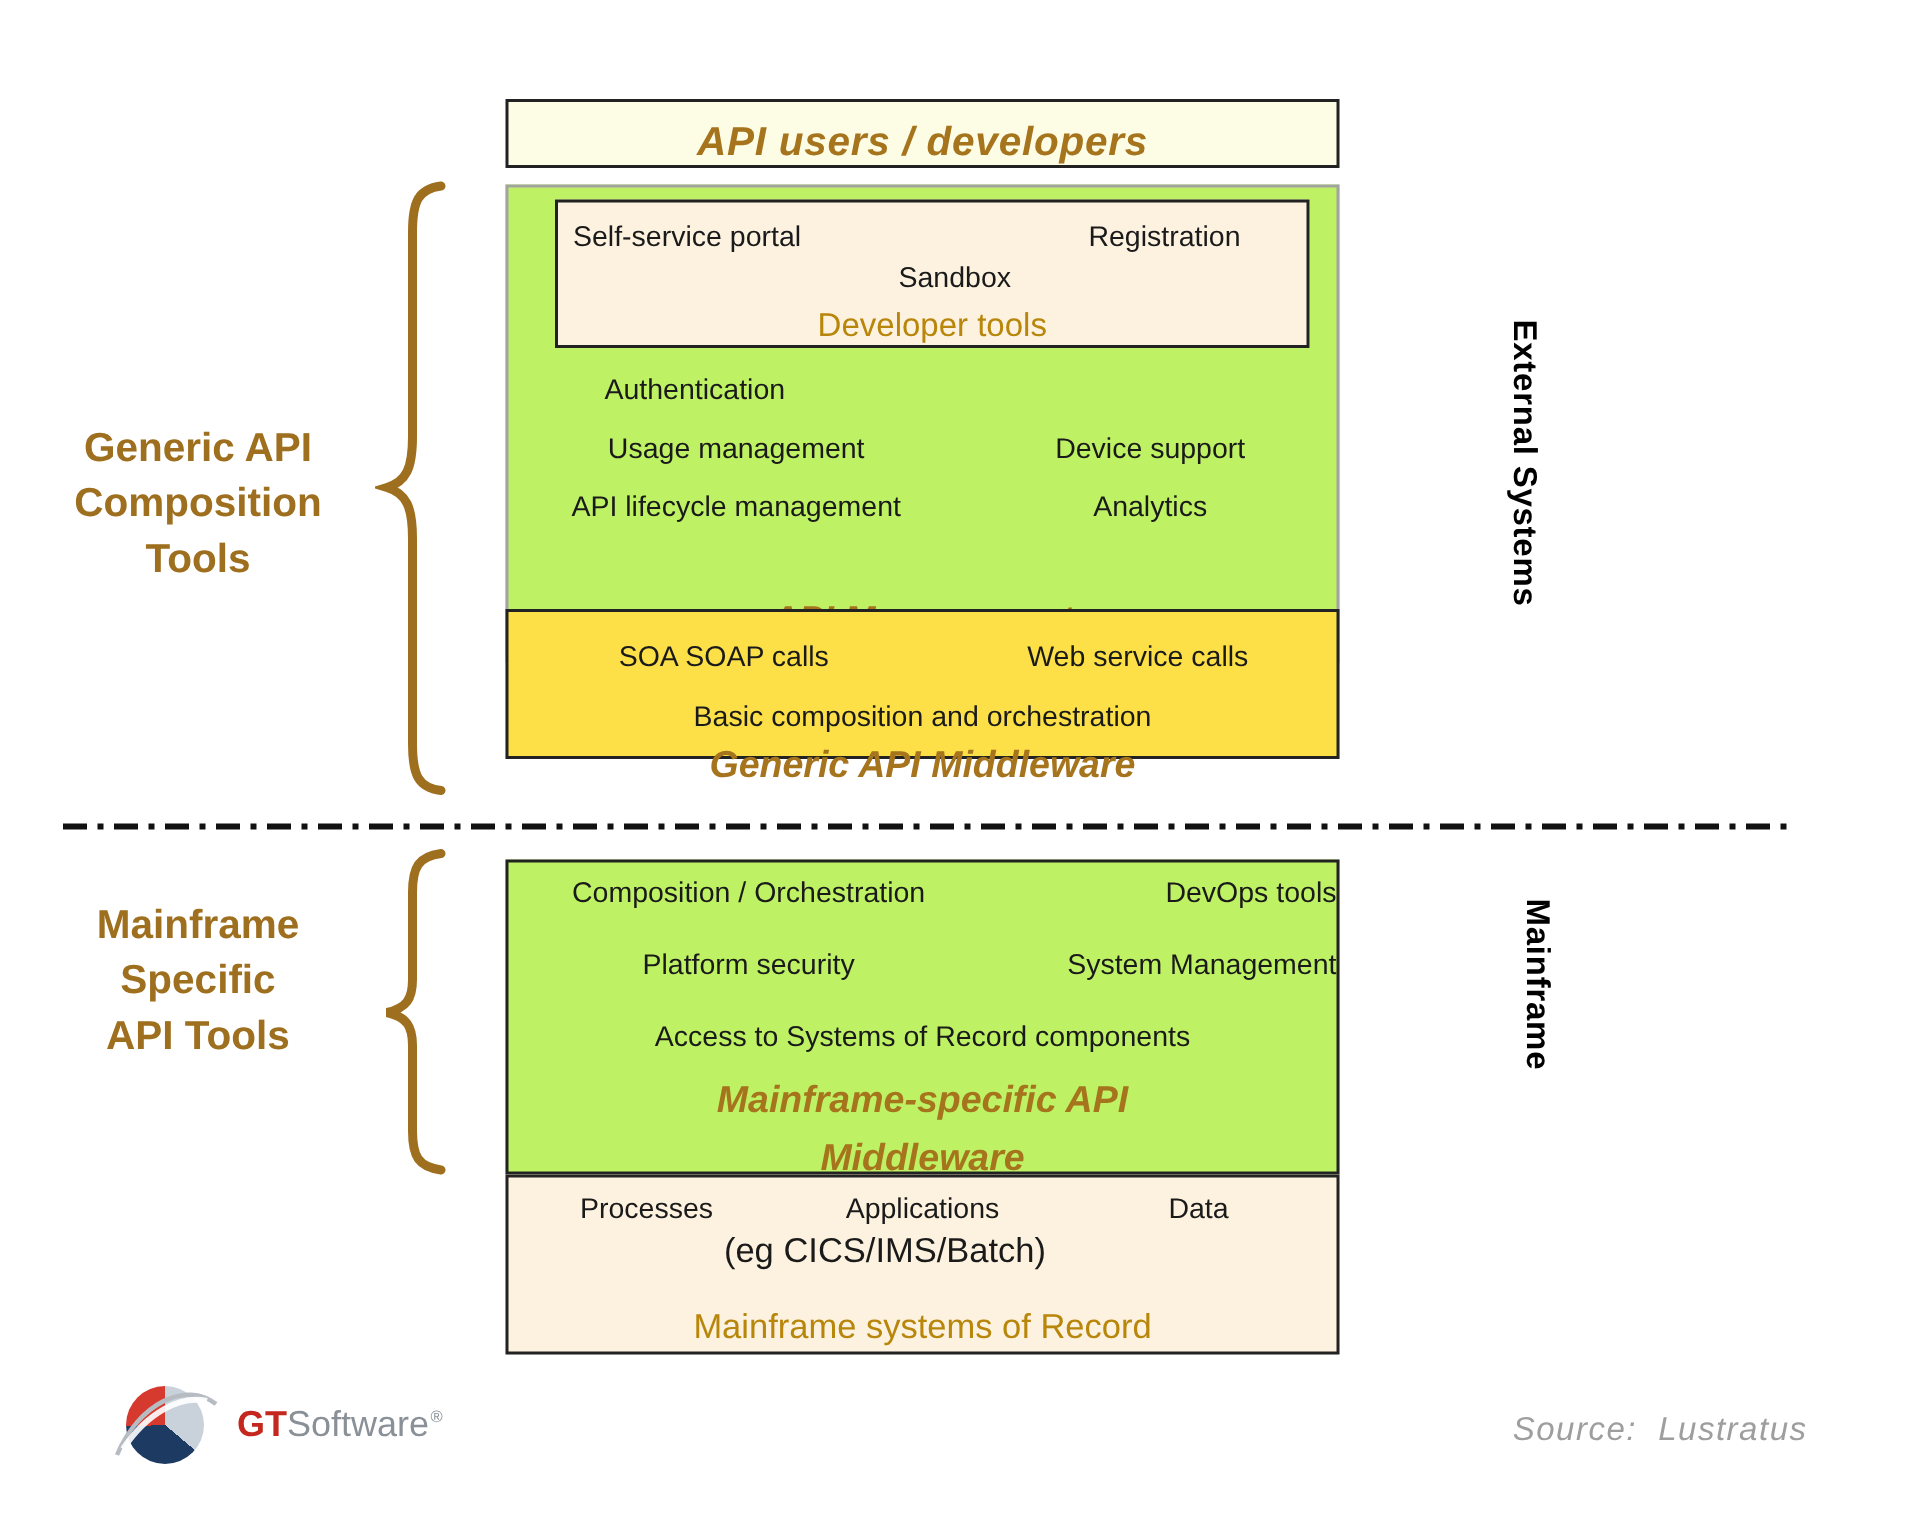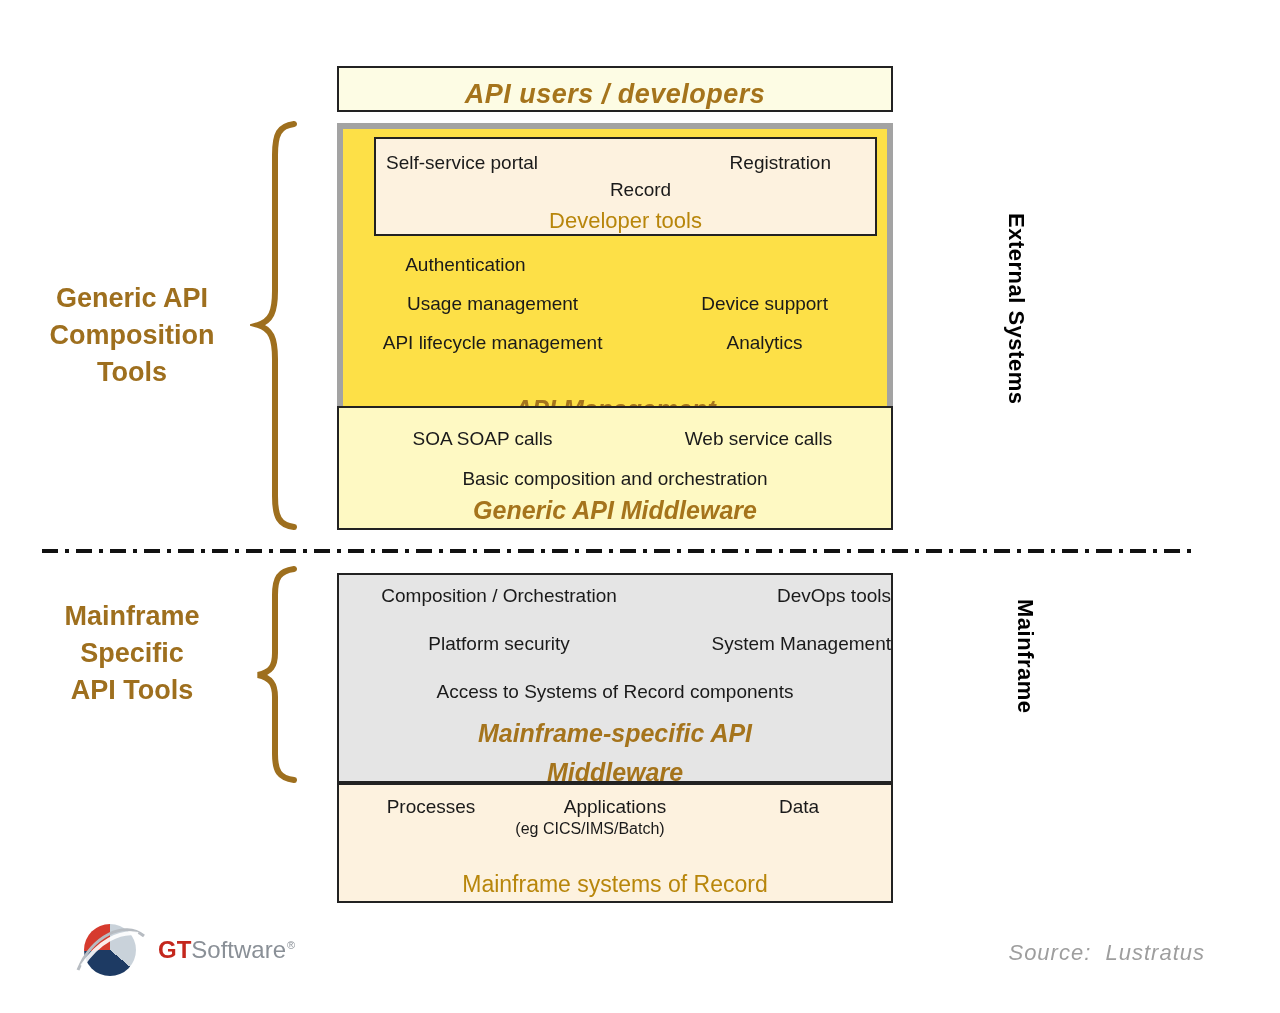--- a/index.html
+++ b/index.html
@@ -21,22 +21,22 @@
     top: 66px; height: 46px;
     background: #FDFCE4;
     border: 2px solid #222;
     display: flex; align-items: flex-end; justify-content: center;
     font-size: 27px; font-weight: bold; font-style: italic;
     color: #A5741C; letter-spacing: .5px;
   }
 
   .apimgmt-box {
     top: 123px; height: 319px;
-    background: #fde047;
-    border: 6px solid #a3a3a3;
+    background: #bef264;
+    border: 2px solid #a3a3a3;
   }
   .devtools-box {
     position: absolute; left: 31px; top: 8px;
     width: 503px; height: 99px;
     background: #FDF2DF;
     border: 2px solid #222;
   }
   .dt-row1 {
     display: flex; justify-content: space-between;
     padding: 13px 44px 0 10px;
@@ -51,50 +51,50 @@
   .pair-row .pr { width: 45%; text-align: center; font-size: 19px; color: #1a1a1a; }
 
   .box-title {
     position: absolute; left: 0; right: 0; text-align: center;
     font-size: 25px; font-weight: bold; font-style: italic;
     color: #A5741C;
   }
   .am-title { bottom: 12px; }
 
   .generic-box {
-    top: 406px; height: 124px;
-    background: #fef9c3;
+    top: 406px; height: 100px;
+    background: #fde047;
     border: 2px solid #222;
   }
   .g-row { position: absolute; left: 0; right: 0; top: 20px; display: flex; }
   .g-row .pl { width: 52%; text-align: center; font-size: 19px; color: #1a1a1a; }
   .g-row .pr { width: 48%; text-align: center; font-size: 19px; color: #1a1a1a; }
   .g-line2 { position: absolute; left: 0; right: 0; top: 60px; text-align: center; font-size: 19px; color: #1a1a1a; }
   .g-title { top: 88px; }
 
   .mainframe-box {
     top: 573px; height: 210px;
-    background: #e5e5e5;
+    background: #bef264;
     border: 2px solid #222;
   }
   .m-row1 { position: absolute; left: 0; right: 0; top: 10px; display: flex; }
   .m-row2 { position: absolute; left: 0; right: 0; top: 58px; display: flex; }
   .m-row1 .pl, .m-row2 .pl { width: 58%; text-align: center; font-size: 19px; color: #1a1a1a; }
   .m-row1 .pr, .m-row2 .pr { width: 42%; text-align: right; font-size: 19px; color: #1a1a1a; }
   .m-line3 { position: absolute; left: 0; right: 0; top: 106px; text-align: center; font-size: 19px; color: #1a1a1a; }
   .m-title { top: 139px; line-height: 39px; }
 
   .sor-box {
     top: 783px; height: 120px;
     background: #FDF2DF;
     border: 2px solid #222;
   }
   .s-row { position: absolute; left: 0; right: 0; top: 11px; display: flex; }
   .s-row span { flex: 1; text-align: center; font-size: 19px; color: #1a1a1a; }
-  .s-subtitle { position: absolute; left: 0; right: 0; top: 35px; text-align: center; transform: translateX(-25px); font-size: 16px; color: #1a1a1a; }
+  .s-subtitle { position: absolute; left: 0; right: 0; top: 35px; text-align: center; transform: translateX(-25px); font-size: 23px; color: #1a1a1a; }
   .s-title { position: absolute; left: 0; right: 0; top: 86px; text-align: center; font-size: 23px; color: #B8860B; }
 
   
   .left-label {
     width: 228px; text-align: center;
     font-size: 27px; font-weight: bold; color: #9E6F1E;
     line-height: 37px;
   }
   .ll1 { left: 18px; top: 280px; }
   .ll2 { left: 18px; top: 598px; }
@@ -140,21 +140,21 @@
   <div class="abs col-box top-box">
     <span>API users / developers</span>
   </div>
 
   <div class="abs col-box apimgmt-box">
     <div class="devtools-box">
       <div class="dt-row1">
         <span>Self-service portal</span>
         <span>Registration</span>
       </div>
-      <div class="dt-sandbox">Record</div>
+      <div class="dt-sandbox">Sandbox</div>
       <div class="dt-title">Developer tools</div>
     </div>
     <div class="pair-rows">
       <div class="pair-row">
         <span class="pr">Authentication</span>
       </div>
       <div class="pair-row">
         <span class="pl">Usage management</span>
         <span class="pr">Device support</span>
       </div>

